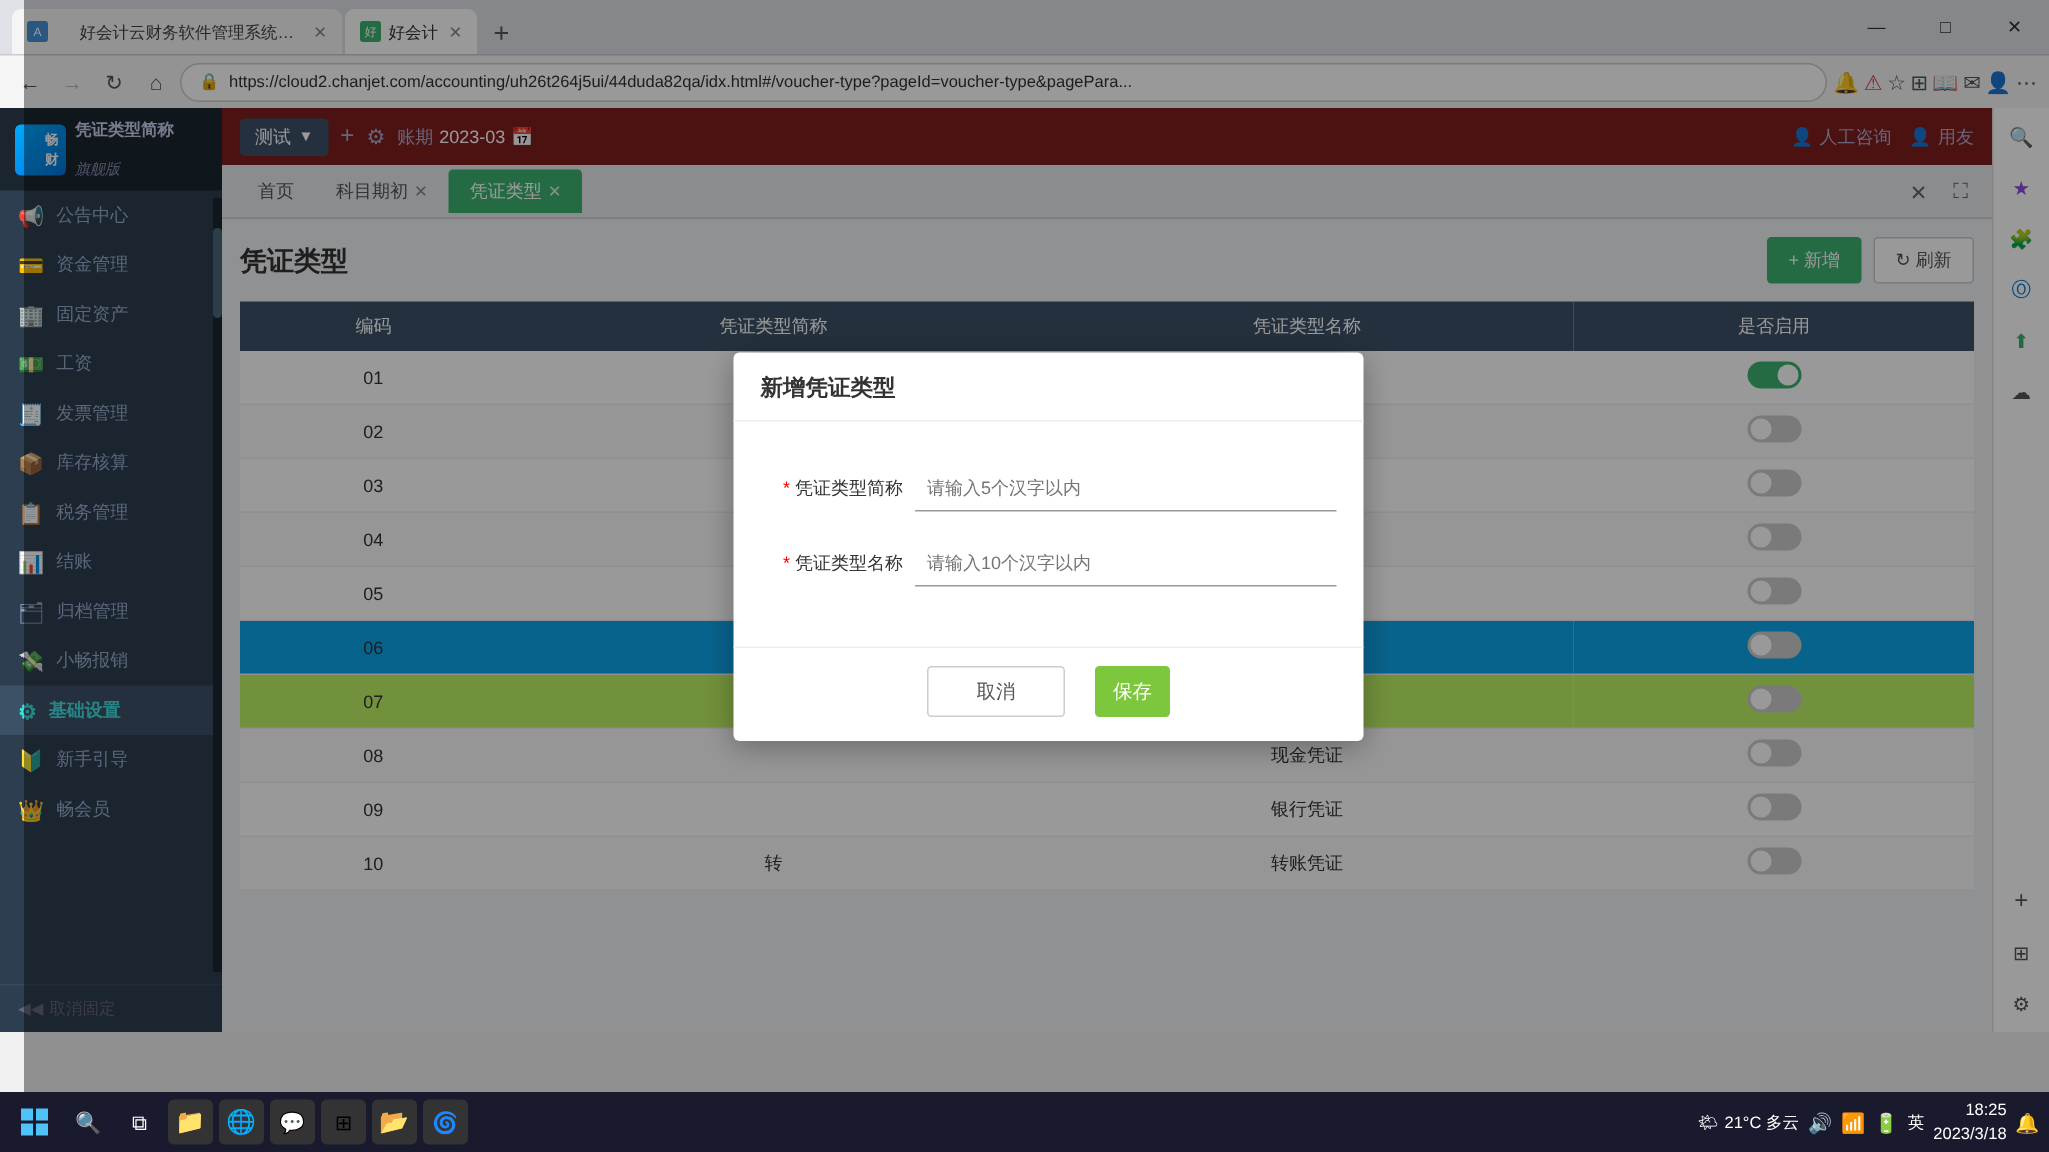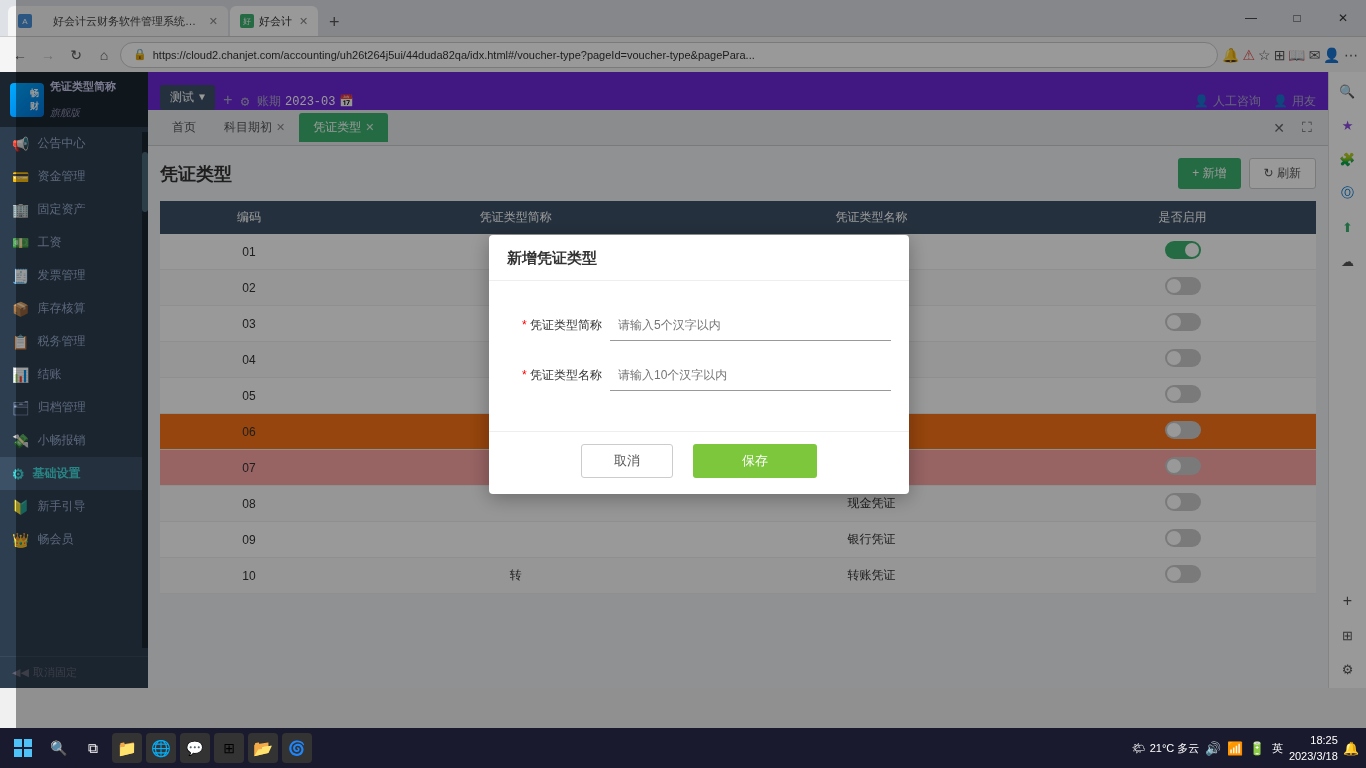--- a/index.html
+++ b/index.html
@@ -127,21 +127,21 @@
       <span>取消固定</span>
     </div>
 
     <div style="position:absolute;right:0;top:60px;bottom:40px;width:6px;background:#1a252f;">
       <div style="width:6px;height:60px;background:#4a6a7a;border-radius:3px;position:absolute;top:20px;"></div>
     </div>
   </div>
 
   <div style="flex:1;display:flex;flex-direction:column;background:#f0f2f5;overflow:hidden;">
 
-    <div style="background:#6d28d9;display:flex;align-items:flex-end;padding:0 12px;height:38px;gap:8px;flex-shrink:0;font-family:Liberation Mono, monospace;">
+    <div style="background:#7f1d1d;display:flex;align-items:center;padding:0 12px;height:38px;gap:8px;flex-shrink:0;">
       <div style="background:#3d5166;color:white;padding:4px 10px;border-radius:3px;font-size:12px;display:flex;align-items:center;gap:5px;cursor:pointer;">
         <span>测试</span>
         <span style="font-size:10px;">▼</span>
       </div>
       <div style="color:#aac;font-size:16px;cursor:pointer;">+</div>
       <div style="color:#aac;font-size:14px;cursor:pointer;">⚙</div>
       <div style="color:#aac;font-size:12px;display:flex;align-items:center;gap:4px;">
         <span>账期</span>
         <span style="color:white;">2023-03</span>
         <span style="cursor:pointer;">📅</span>
@@ -221,27 +221,27 @@
                 <td style="padding: 7px 12px; text-align: center; font-size: 12px; color: rgb(51, 51, 51);"></td>
                 <td style="padding: 7px 12px; text-align: center; font-size: 12px; color: rgb(51, 51, 51);">收款凭证</td>
                 <td style="padding: 7px 12px; text-align: center;"><div style="display: inline-block; width: 36px; height: 18px; border-radius: 9px; position: relative; cursor: pointer; background: rgb(204, 204, 204);"><div style="position: absolute; top: 2px; width: 14px; height: 14px; background: white; border-radius: 50%; left: 2px;"></div></div></td>
               </tr>
               <tr style="border-bottom: 1px solid rgb(238, 238, 238); background: white;">
                 <td style="padding: 7px 12px; text-align: center; font-size: 12px; color: rgb(51, 51, 51);">05</td>
                 <td style="padding: 7px 12px; text-align: center; font-size: 12px; color: rgb(51, 51, 51);"></td>
                 <td style="padding: 7px 12px; text-align: center; font-size: 12px; color: rgb(51, 51, 51);">付款凭证</td>
                 <td style="padding: 7px 12px; text-align: center;"><div style="display: inline-block; width: 36px; height: 18px; border-radius: 9px; position: relative; cursor: pointer; background: rgb(204, 204, 204);"><div style="position: absolute; top: 2px; width: 14px; height: 14px; background: white; border-radius: 50%; left: 2px;"></div></div></td>
               </tr>
-              <tr style="border-bottom: 1px solid rgb(238, 238, 238); background: #f97316;">
+              <tr style="border-bottom: 1px solid rgb(238, 238, 238); background: #0ea5e9;">
                 <td style="padding: 7px 12px; text-align: center; font-size: 12px; color: rgb(51, 51, 51);">06</td>
                 <td style="padding: 7px 12px; text-align: center; font-size: 12px; color: rgb(51, 51, 51);"></td>
                 <td style="padding: 7px 12px; text-align: center; font-size: 12px; color: rgb(51, 51, 51);">收款凭证</td>
                 <td style="padding: 7px 12px; text-align: center;"><div style="display: inline-block; width: 36px; height: 18px; border-radius: 9px; position: relative; cursor: pointer; background: rgb(204, 204, 204);"><div style="position: absolute; top: 2px; width: 14px; height: 14px; background: white; border-radius: 50%; left: 2px;"></div></div></td>
               </tr>
-              <tr style="border-bottom: 1px solid rgb(238, 238, 238); background: #fca5a5;">
+              <tr style="border-bottom: 1px solid rgb(238, 238, 238); background: #bef264;">
                 <td style="padding: 7px 12px; text-align: center; font-size: 12px; color: rgb(51, 51, 51);">07</td>
                 <td style="padding: 7px 12px; text-align: center; font-size: 12px; color: rgb(51, 51, 51);"></td>
                 <td style="padding: 7px 12px; text-align: center; font-size: 12px; color: rgb(51, 51, 51);">付款凭证</td>
                 <td style="padding: 7px 12px; text-align: center;"><div style="display: inline-block; width: 36px; height: 18px; border-radius: 9px; position: relative; cursor: pointer; background: rgb(204, 204, 204);"><div style="position: absolute; top: 2px; width: 14px; height: 14px; background: white; border-radius: 50%; left: 2px;"></div></div></td>
               </tr>
               <tr style="border-bottom: 1px solid rgb(238, 238, 238); background: rgb(250, 250, 250);">
                 <td style="padding: 7px 12px; text-align: center; font-size: 12px; color: rgb(51, 51, 51);">08</td>
                 <td style="padding: 7px 12px; text-align: center; font-size: 12px; color: rgb(51, 51, 51);"></td>
                 <td style="padding: 7px 12px; text-align: center; font-size: 12px; color: rgb(51, 51, 51);">现金凭证</td>
                 <td style="padding: 7px 12px; text-align: center;"><div style="display: inline-block; width: 36px; height: 18px; border-radius: 9px; position: relative; cursor: pointer; background: rgb(204, 204, 204);"><div style="position: absolute; top: 2px; width: 14px; height: 14px; background: white; border-radius: 50%; left: 2px;"></div></div></td>
@@ -293,21 +293,21 @@
       </div>
 
       <div style="display:flex;align-items:center;margin-bottom:10px;">
         <label style="font-size:12px;color:#333;width:95px;text-align:right;flex-shrink:0;"><span style="color:red;">* </span>凭证类型名称</label>
         <input type="text" placeholder="请输入10个汉字以内" style="flex: 1 1 0%; height: 30px; border-top: none; border-right: none; border-left: none; border-image: initial; border-bottom: 1px solid rgb(153, 153, 153); padding: 0px 8px; font-size: 12px; outline: none; color: rgb(153, 153, 153); margin-left: 8px; background: transparent;">
       </div>
     </div>
 
     <div style="padding:12px 18px 16px;display:flex;justify-content:center;gap:20px;border-top:1px solid #eee;">
       <button style="background:white;color:#555;border:1px solid #ccc;padding:7px 32px;border-radius:3px;cursor:pointer;font-size:13px;">取消</button>
-      <button style="background:#7cc73c;color:white;border:none;padding:7px 49px;border-radius:3px;cursor:pointer;font-size:13px;">保存</button>
+      <button style="background:#7cc73c;color:white;border:none;padding:7px 12px;border-radius:3px;cursor:pointer;font-size:13px;">保存</button>
     </div>
   </div>
 </div>
 
 <div style="position:fixed;bottom:0;left:0;width:1366px;height:40px;background:#1a1a2e;display:flex;align-items:center;padding:0 6px;gap:4px;z-index:2000;">
   <div style="width:34px;height:34px;background:transparent;display:flex;align-items:center;justify-content:center;cursor:pointer;">
     <div style="display:grid;grid-template-columns:1fr 1fr;gap:2px;width:18px;height:18px;">
       <div style="background:#4fc3f7;"></div>
       <div style="background:#4fc3f7;"></div>
       <div style="background:#4fc3f7;"></div>

